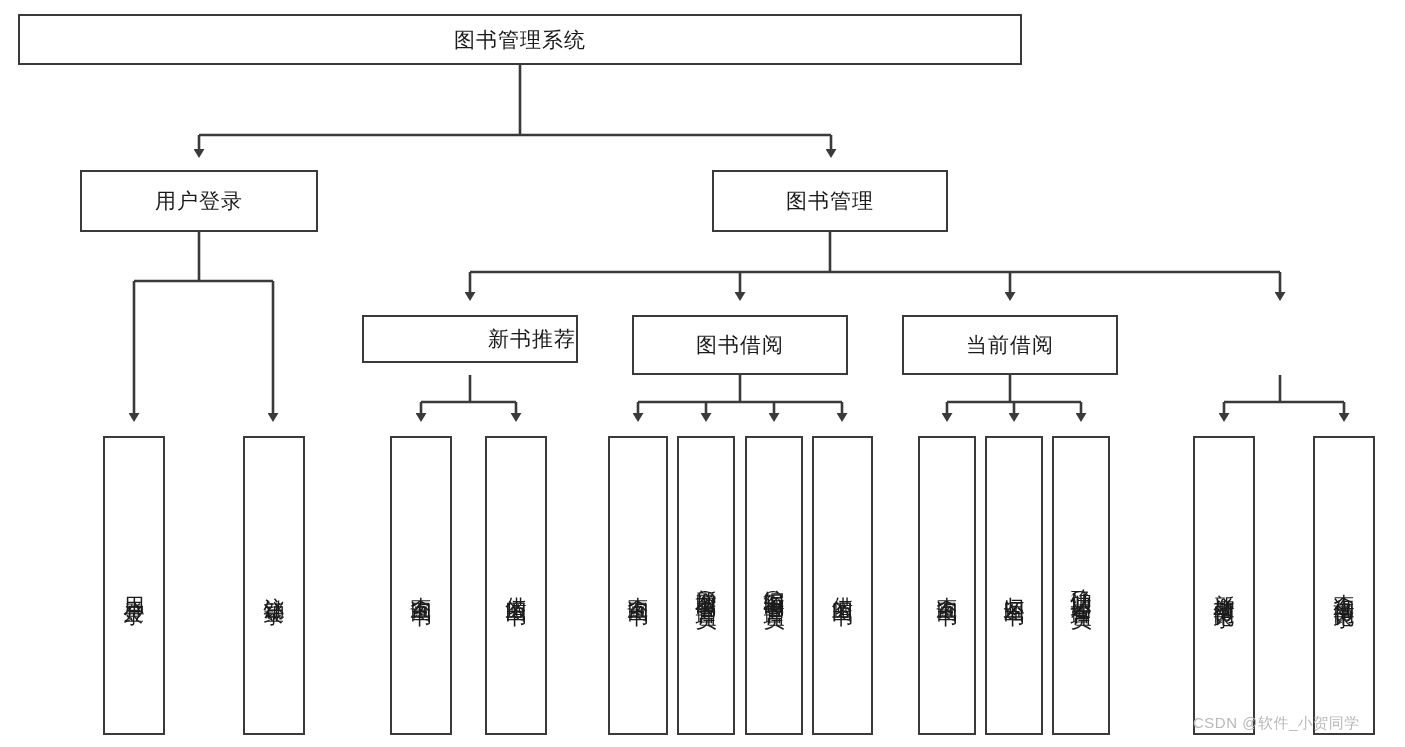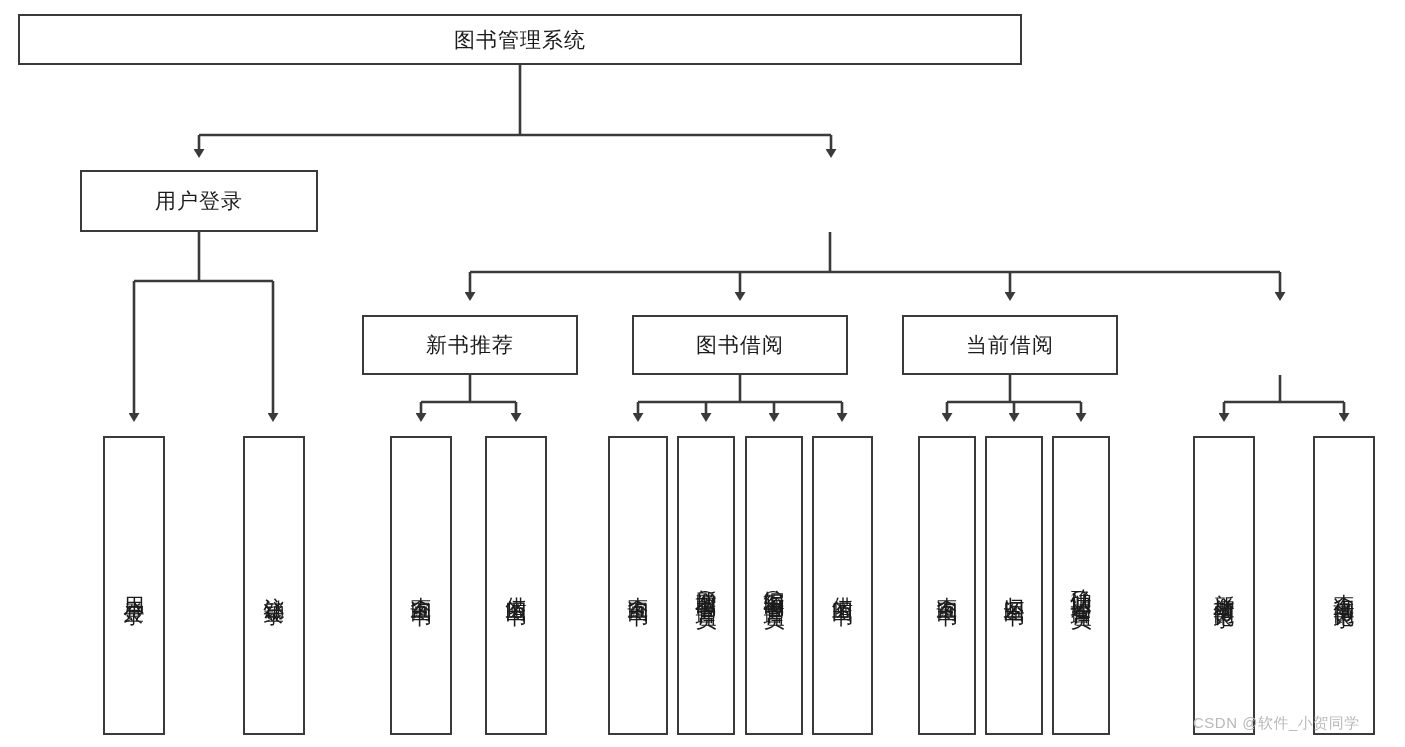--- a/index.html
+++ b/index.html
@@ -124,22 +124,25 @@
     </g>
   </svg>
 
   <div class="node horiz" style="left:18px; top:14px; width:1004px; height:51px;">
     <span>图书管理系统</span>
   </div>
 
   <div class="node horiz" style="left:80px; top:170px; width:238px; height:62px;">
     <span>用户登录</span>
   </div>
+  <div class="node horiz" style="left:712px; top:170px; width:236px; height:62px;">
+    <span>图书管理</span>
+  </div>
 
-  <div class="node horiz" style="left:362px; top:315px; width:216px; height:60px;">
+  <div class="node horiz" style="left:362px; top:315px; width:216px; height:48px;justify-content:flex-end;">
     <span>新书推荐</span>
   </div>
   <div class="node horiz" style="left:902px; top:315px; width:216px; height:60px;">
     <span>当前借阅</span>
   </div>
   <div class="node horiz" style="left:632px; top:315px; width:216px; height:60px;">
     <span>图书借阅</span>
   </div>
 
   <div class="node vert" style="left:103px; top:436px; width:62px; height:299px;">

